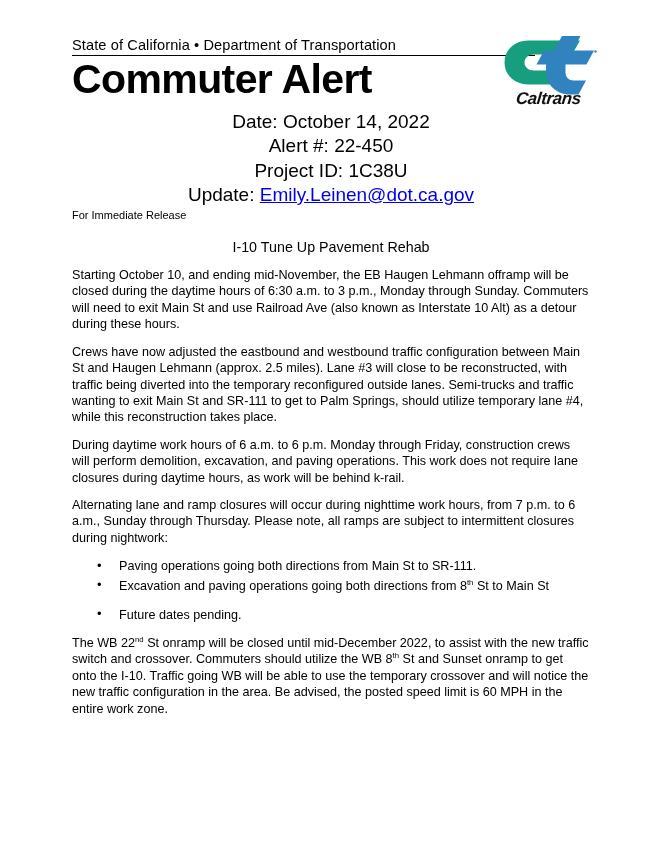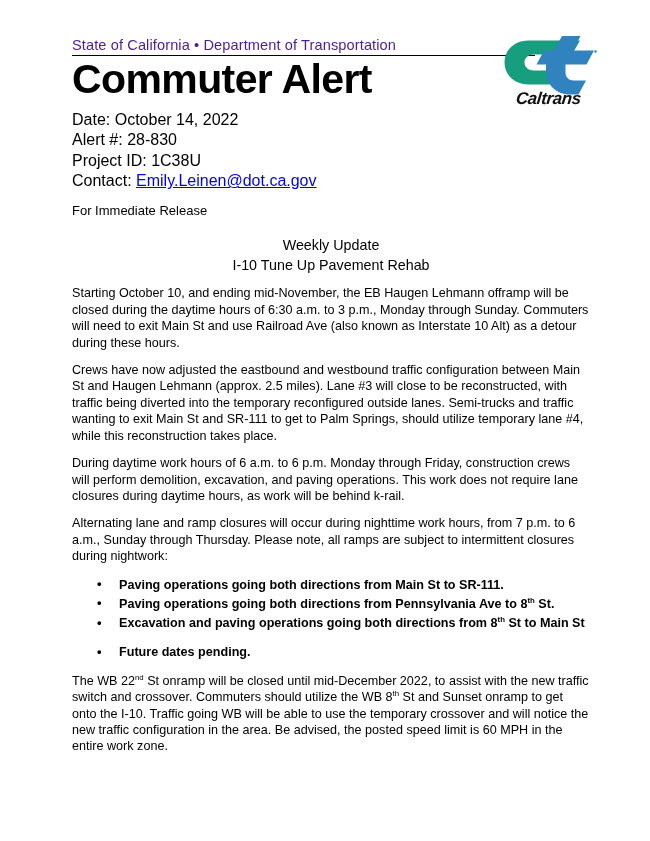--- a/index.html
+++ b/index.html
@@ -23,21 +23,21 @@
     padding: 36px 60px 0 72px;
   }
 
   
   .header-block {
     position: relative;
   }
   .agency-line {
     font-size: 14.6px;
     letter-spacing: 0.1px;
-    color: #4c1d95;
+    color: #000000;
     white-space: nowrap;
     line-height: 1.25;
   }
   .header-rule {
     border: 0;
     border-top: 1.4px solid #000;
     margin: 1px 0 0 0;
     width: 463px;
   }
   .alert-title {
@@ -55,31 +55,31 @@
     right: -8px;
     top: 0px;
     width: 96px;
     height: 70px;
   }
   .logo svg { display: block; }
 
   
   .meta {
     margin-top: 4px;
-    font-size: 16px;
+    font-size: 19px;
     line-height: 1.29;
+    text-align: center;
   }
   .meta div { white-space: nowrap; }
   .email-link {
     color: #0000ee;
     cursor: pointer;
   }
   .release {
-    margin-top: 11px;
-    font-size: 13px;
+    font-size: 11px;
     line-height: 1.29;
   }
 
   
   .subtitle {
     margin-top: 15px;
     text-align: center;
     font-size: 14.3px;
     line-height: 1.42;
   }
@@ -100,21 +100,20 @@
   ul.bullets {
     list-style: none;
     margin: 0 0 11px 0;
     padding: 0;
   }
   ul.bullets li {
     position: relative;
     padding-left: 47px;
     margin-bottom: 1px;
     line-height: 1.45;
-    font-weight: bold;
   }
   ul.bullets li::before {
     content: "\2022";
     position: absolute;
     left: 25px;
     top: -0.5px;
     font-size: 13px;
   }
   sup {
     font-size: 0.62em;
@@ -142,41 +141,39 @@
 
         <circle fill="#3083be" cx="93.5" cy="15.5" r="1.2"></circle>
 
         <text x="48" y="68" text-anchor="middle" font-family="'Liberation Sans', sans-serif" font-size="17" font-weight="bold" font-style="italic" fill="#111111" transform="skewX(-6) translate(5,0)" letter-spacing="-0.4">Caltrans</text>
       </svg>
     </div>
   </div>
 
   <div class="meta">
     <div>Date:  October 14, 2022</div>
-    <div>Alert #: 28-830</div>
+    <div>Alert #: 22-450</div>
     <div>Project ID: 1C38U</div>
-    <div><span>Contact: </span><a class="email-link" href="#">Emily.Leinen@dot.ca.gov</a></div>
+    <div><span>Update: </span><a class="email-link" href="#">Emily.Leinen@dot.ca.gov</a></div>
   </div>
 
   <div class="release">For Immediate Release</div>
 
   <div class="subtitle">
-    <div>Weekly Update</div>
     <div>I-10 Tune Up Pavement Rehab</div>
   </div>
 
   <div class="body-copy">
     <p>Starting October 10, and ending mid-November, the EB Haugen Lehmann offramp will be closed during the daytime hours of 6:30 a.m. to 3 p.m., Monday through Sunday. Commuters will need to exit Main St and use Railroad Ave (also known as Interstate 10 Alt) as a detour during these hours.</p>
     <p>Crews have now adjusted the eastbound and westbound traffic configuration between Main St and Haugen Lehmann (approx. 2.5 miles). Lane #3 will close to be reconstructed, with traffic being diverted into the temporary reconfigured outside lanes. Semi-trucks and traffic wanting to exit Main St and SR-111 to get to Palm Springs, should utilize temporary lane #4, while this reconstruction takes place.</p>
     <p>During daytime work hours of 6 a.m. to 6 p.m. Monday through Friday, construction crews will perform demolition, excavation, and paving operations. This work does not require lane closures during daytime hours, as work will be behind k-rail.</p>
     <p>Alternating lane and ramp closures will occur during nighttime work hours, from 7 p.m. to 6 a.m., Sunday through Thursday. Please note, all ramps are subject to intermittent closures during nightwork:</p>
 
     <ul class="bullets">
         <li><span>Paving operations going both directions from Main St to SR-111.</span></li>
-        <li><span>Paving operations going both directions from Pennsylvania Ave to 8</span><sup>th</sup><span> St.</span></li>
         <li><span>Excavation and paving operations going both directions from 8</span><sup>th</sup><span> St to Main St</span></li>
       </ul>
 
 
     <ul class="bullets">
         <li><span>Future dates pending.</span></li>
       </ul>
 
     <p><span>The WB 22</span><sup>nd</sup><span> St onramp will be closed until mid-December 2022, to assist with the new traffic switch and crossover. Commuters should utilize the WB 8</span><sup>th</sup><span> St and Sunset onramp to get onto the I-10. Traffic going WB will be able to use the temporary crossover and will notice the new traffic configuration in the area. Be advised, the posted speed limit is 60 MPH in the entire work zone.</span></p>
   </div>

